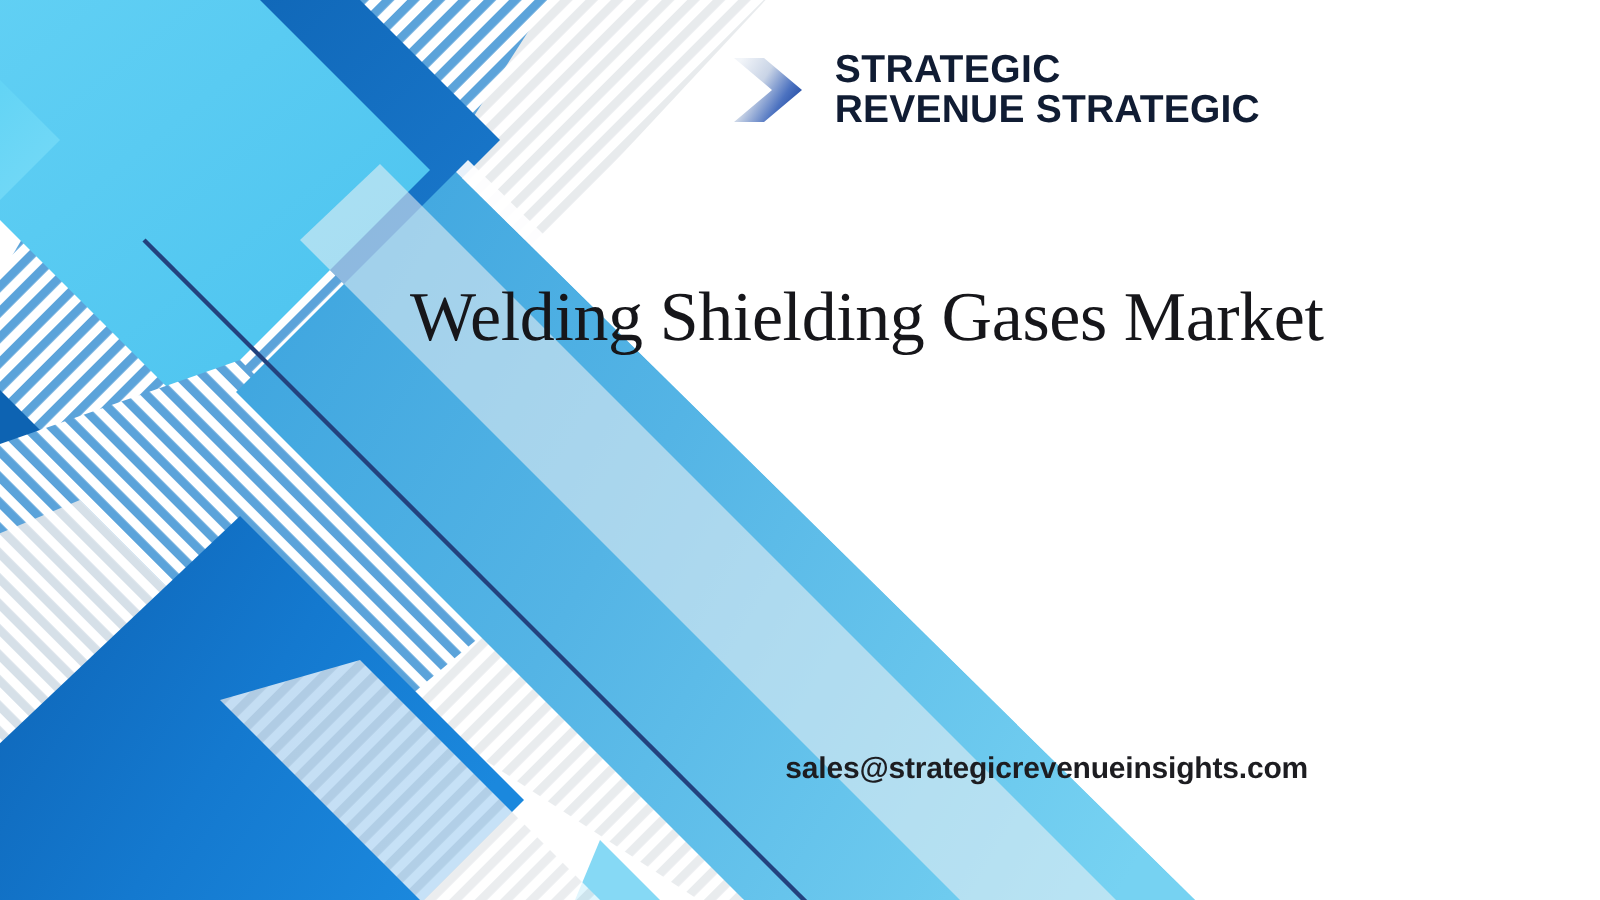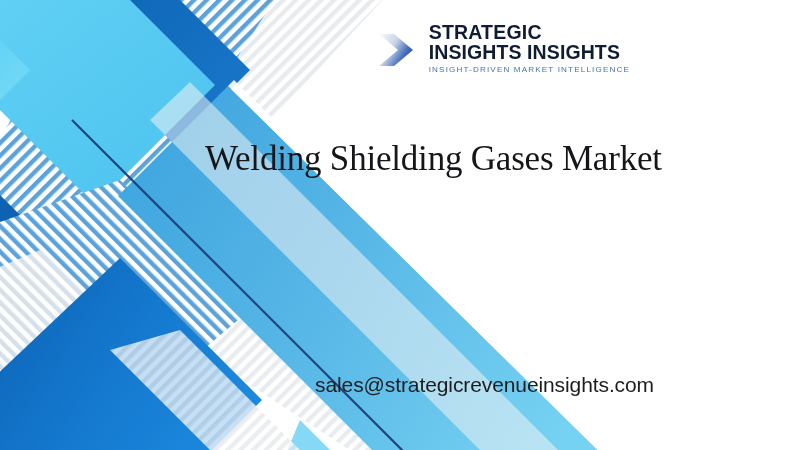--- a/index.html
+++ b/index.html
@@ -87,23 +87,23 @@
     color: #16161a;
     letter-spacing: -0.2px;
   }
 
   
   .email {
     position: absolute;
     right: 22px;
     top: 372px;
     font-family: "Liberation Sans", sans-serif;
-    font-size: 21px;
+    font-size: 15px;
     line-height: 26px;
-    font-weight: normal;
+    font-weight: bold;
     color: #1d1d21;
     letter-spacing: -0.1px;
     white-space: nowrap;
   }
 </style>
 </head>
 <body>
 
 <div id="slide">
 
@@ -237,22 +237,21 @@
             <stop offset="38%" stop-color="#c9d4e6"></stop>
             <stop offset="72%" stop-color="#4c72c0"></stop>
             <stop offset="100%" stop-color="#16409b"></stop>
           </linearGradient>
         </defs>
         <path d="M5 7 L20 7 L39 23 L20 39 L5 39 L24 23 Z" fill="url(#gChev)"></path>
       </svg>
     </span>
     <span class="logo-text">
       <span class="logo-line1">STRATEGIC</span>
-      <span class="logo-line2">INSIGHTS INSIGHTS</span>
-      <span class="logo-tagline">INSIGHT-DRIVEN MARKET INTELLIGENCE</span>
+      <span class="logo-line2">REVENUE STRATEGIC</span>
     </span>
   </div>
 
   <div class="title">Welding Shielding Gases Market</div>
 
   <div class="email">sales@strategicrevenueinsights.com</div>
 
 </div>
 
 </body></html>

